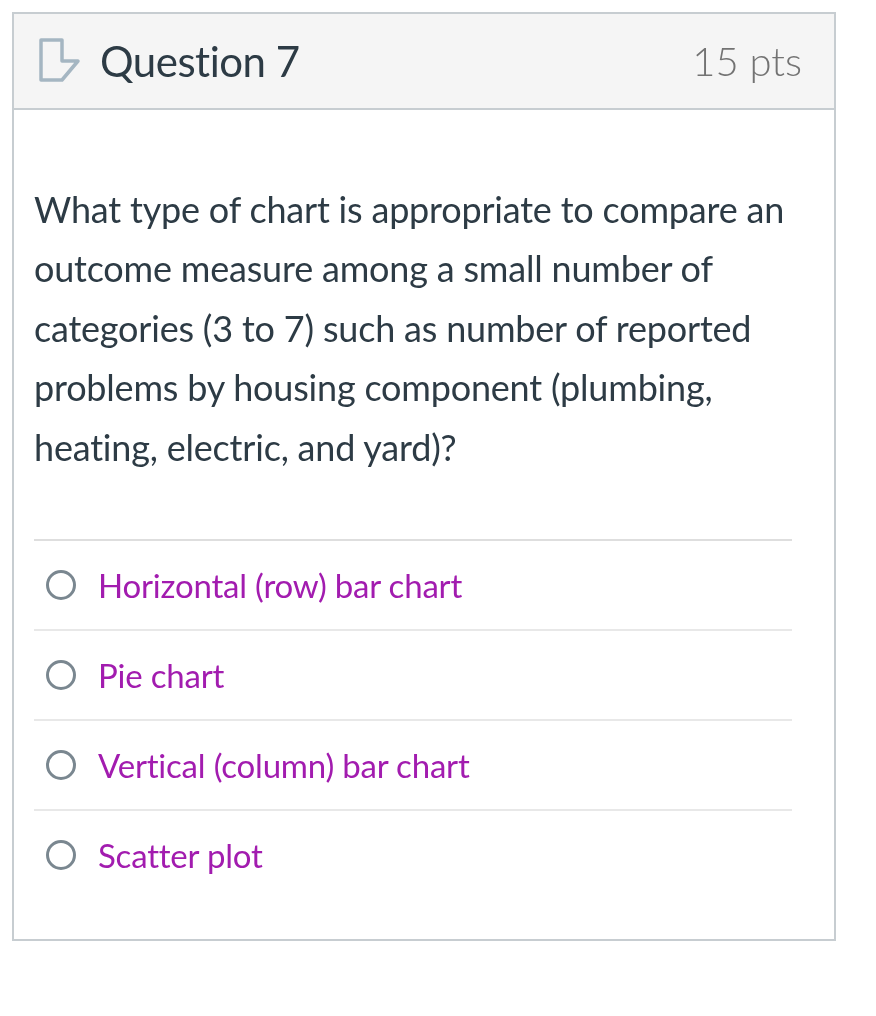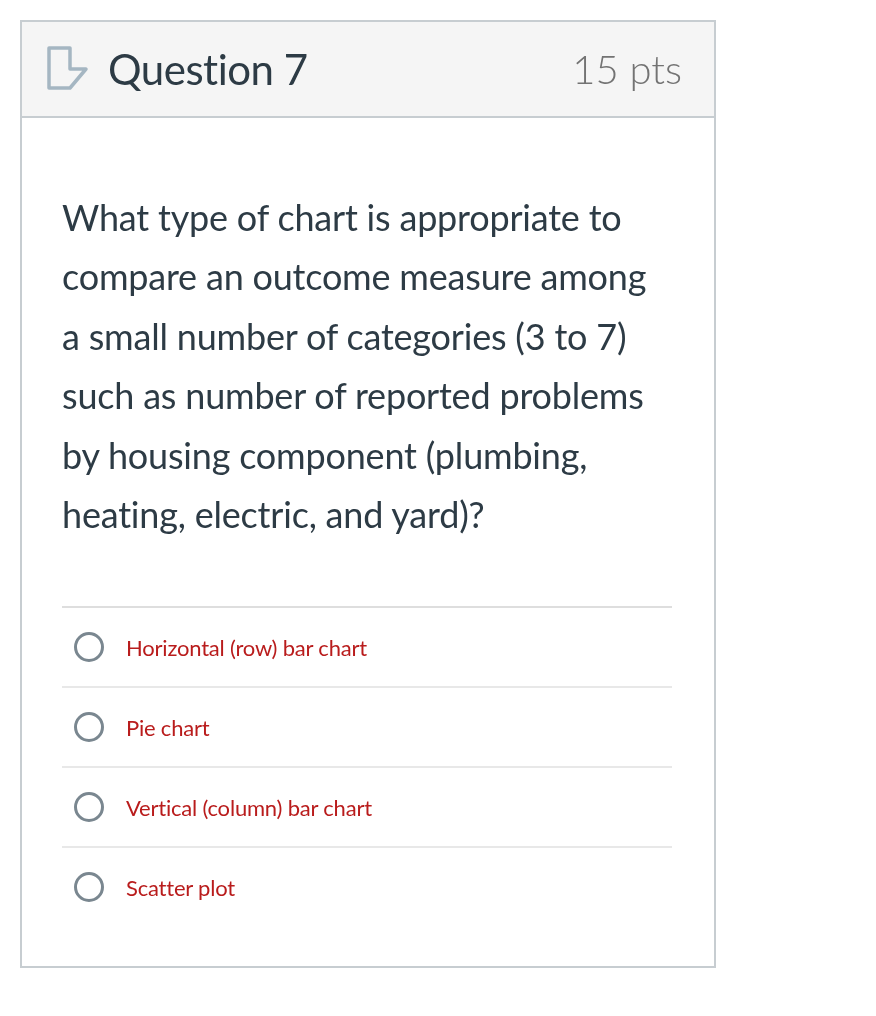--- a/index.html
+++ b/index.html
@@ -9,22 +9,22 @@
     }
     body {
       font-family: "Lato", "Helvetica Neue", Helvetica, Arial, sans-serif;
       background: #ffffff;
       width: 876px;
       height: 1016px;
       color: #2d3b45;
     }
     .question-card {
       border: 2px solid #c7cdd1;
-      margin: 20px;
-      width: 696px;
+      margin: 12px;
+      width: 824px;
     }
     .question-header {
       display: flex;
       align-items: center;
       justify-content: space-between;
       background: #f5f5f5;
       border-bottom: 2px solid #c7cdd1;
       padding: 22px 32px 22px 24px;
     }
     .header-left {
@@ -40,21 +40,21 @@
       font-weight: 400;
       color: #2d3b45;
       letter-spacing: -0.5px;
     }
     .points {
       font-size: 40px;
       font-weight: 300;
       color: #737373;
     }
     .question-body {
-      padding: 70px 42px 40px 40px;
+      padding: 70px 42px 40px 20px;
     }
     .question-text {
       font-size: 36px;
       line-height: 1.65;
       color: #2d3b45;
       font-weight: 400;
       letter-spacing: -0.2px;
     }
     .options {
       margin-top: 62px;
@@ -72,22 +72,22 @@
     }
     .radio {
       width: 30px;
       height: 30px;
       border: 3px solid #7a8790;
       border-radius: 50%;
       flex-shrink: 0;
       background: #ffffff;
     }
     .option-label {
-      font-size: 22px;
-      color: #b91c1c;
+      font-size: 33px;
+      color: #a21caf;
       font-weight: 400;
       letter-spacing: -0.2px;
     }
   </style>
 </head>
 <body>
 
 <div class="question-card">
   <div class="question-header">
     <div class="header-left">

